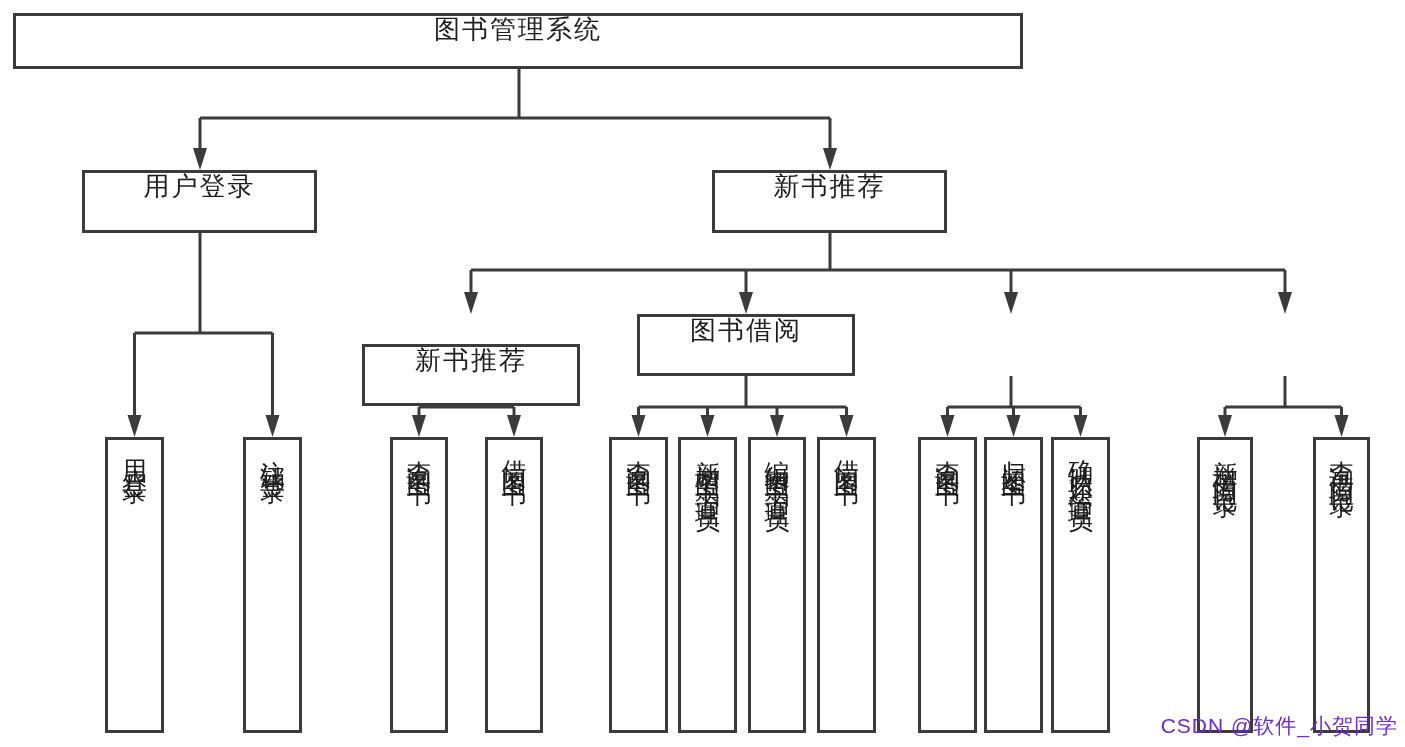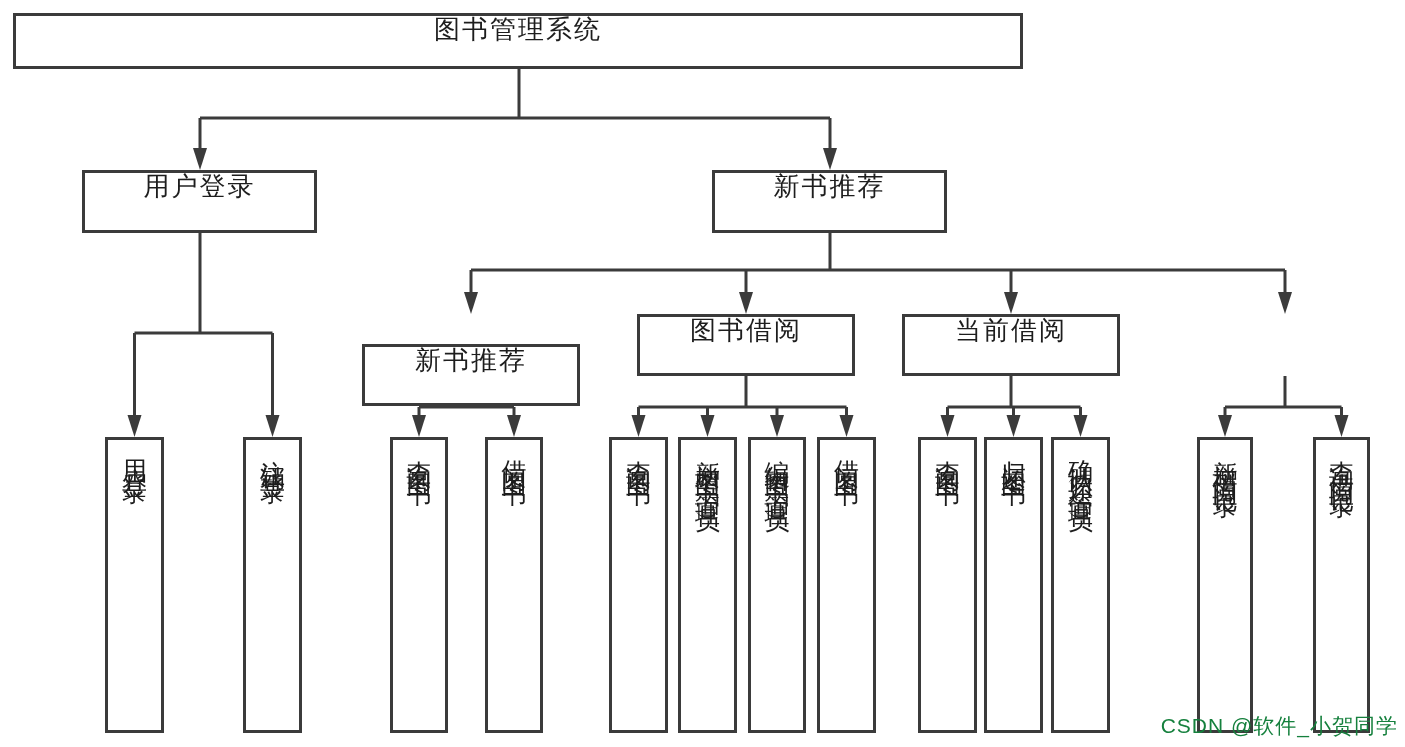--- a/index.html
+++ b/index.html
@@ -44,21 +44,21 @@
     letter-spacing: 7px;
     color: #1d1d1d;
     line-height: 1;
   }
   .watermark {
     position: absolute;
     right: 7px;
     top: 712px;
     font-size: 21px;
     letter-spacing: 1px;
-    color: #15803d;
+    color: #6d28d9;
     white-space: nowrap;
   }
 </style>
 </head>
 <body>
 
 <div class="diagram">
 
   <svg class="connectors" width="1405" height="747" viewBox="0 0 1405 747">
       <path d="M519 69 V118 M200 118 H830 M200 233 V333 M134.5 333 H272.5 M830 233 V270 M471 270 H1285 M471 376 V407 M419 407 H514 M746 376 V407 M638.5 407 H846.5 M1011 376 V407 M947.5 407 H1080.5 M1285 376 V407 M1225 407 H1341.5" fill="none" stroke="#3b3b3b" stroke-width="3"></path>
@@ -112,23 +112,20 @@
   <div class="box" style="left:712px; top:170px; width:235px; height:63px;">
     <span class="h-label">新书推荐</span>
   </div>
 
   <div class="box" style="left:362px; top:314px; width:218px; height:62px;margin-top:30px;">
     <span class="h-label">新书推荐</span>
   </div>
   <div class="box" style="left:637px; top:314px; width:218px; height:62px;">
     <span class="h-label">图书借阅</span>
   </div>
-  <div class="box" style="left:902px; top:314px; width:218px; height:62px;">
-    <span class="h-label">当前借阅</span>
-  </div>
 
   <div class="box" style="left:105px; top:437px; width:59px; height:296px;">
     <span class="v-label">用户登录</span>
   </div>
   <div class="box" style="left:243px; top:437px; width:59px; height:296px;">
     <span class="v-label">注销登录</span>
   </div>
 
   <div class="box" style="left:390px; top:437px; width:58px; height:296px;">
     <span class="v-label">查询图书</span>

